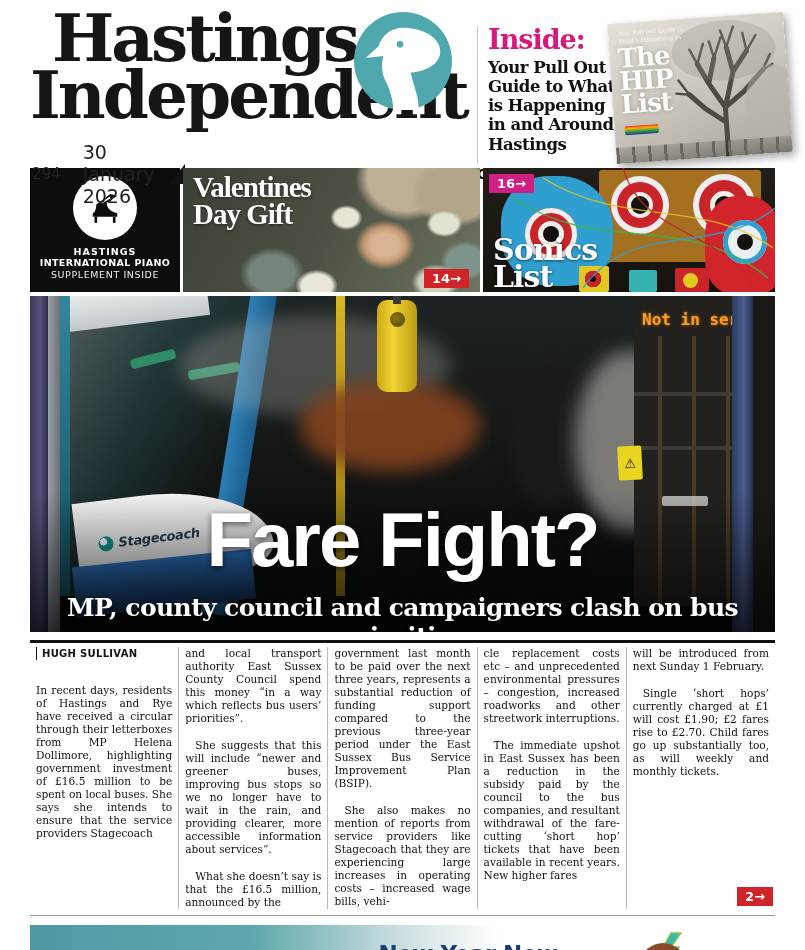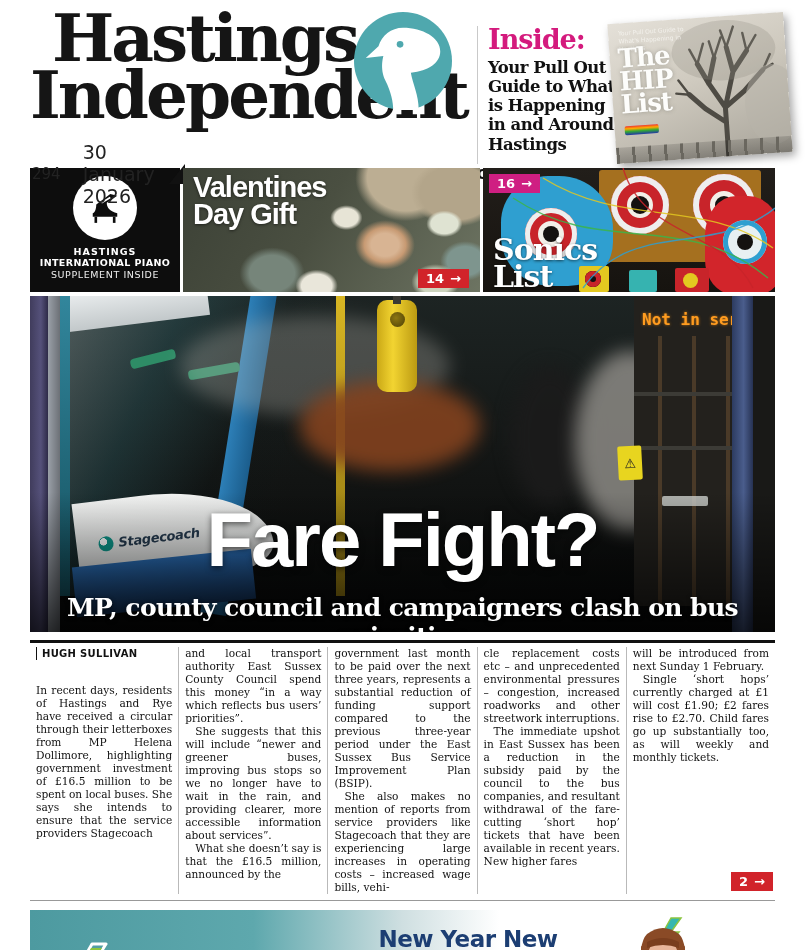--- a/index.html
+++ b/index.html
@@ -45,29 +45,29 @@
       radial-gradient(34px 26px at 45% 95%, #e9e6da 0 45%, transparent 62%),
       radial-gradient(46px 38px at 68% 62%, #d8b493 0 30%, #c79a73 45%, transparent 65%),
       radial-gradient(30px 22px at 88% 45%, #dfe3d2 0 45%, transparent 60%),
       radial-gradient(26px 20px at 55% 40%, #e7e4d6 0 45%, transparent 62%),
       radial-gradient(60px 45px at 92% 20%, #b3a58a 0 60%, transparent 75%),
       radial-gradient(70px 60px at 75% 8%, #bcae93 0 55%, transparent 72%),
       radial-gradient(50px 40px at 30% 85%, #76857a 0 45%, transparent 65%),
       radial-gradient(40px 32px at 95% 75%, #7e958e 0 45%, transparent 62%),
       linear-gradient(120deg,#3c4136 0%,#4a4f41 45%,#6d7462 100%);
   }
-  .promo-val-title { position:absolute; left:10px; top:6px; font-family:Liberation Sans, sans-serif; font-weight:bold; font-size:29px; line-height:.92; color:#fff; letter-spacing:-1px; text-shadow:0 1px 3px rgba(0,0,0,.5); }
+  .promo-val-title { position:absolute; left:10px; top:6px; font-family:Liberation Serif, serif; font-weight:bold; font-size:29px; line-height:.92; color:#fff; letter-spacing:-1px; text-shadow:0 1px 3px rgba(0,0,0,.5); }
   .promo-sonics { position:relative; flex:1; overflow:hidden; background:linear-gradient(#221e1a,#16130f); }
   .sonics-board { position:absolute; left:116px; top:2px; width:162px; height:92px; background:#a5701f; border-radius:3px; }
   .eye { border-radius:50%; position:absolute; }
   .spk-blue { position:absolute; left:18px; top:8px; width:112px; height:110px; background:#2f9fd0; border-radius:42% 48% 40% 45%; }
   .spk-red { position:absolute; right:-8px; top:28px; width:78px; height:98px; background:#d2252b; border-radius:40% 45% 30% 35%; }
   .mini-box { position:absolute; border-radius:2px; }
   .sonics-title { position:absolute; left:10px; bottom:2px; font-family:"DejaVu Serif","Liberation Serif",serif; font-weight:bold; font-size:30px; line-height:.9; color:#fff; letter-spacing:-1px; text-shadow:0 1px 3px rgba(0,0,0,.6); z-index:5; }
-  .page-badge { position:absolute; z-index:6; color:#fff; font-weight:bold; font-size:13px; padding:2px 8px; display:flex; gap:6px; align-items:center; cursor:pointer; }
+  .page-badge { position:absolute; z-index:6; color:#fff; font-weight:bold; font-size:13px; padding:2px 8px; display:flex; align-items:center; cursor:pointer; }
   .badge-red { background:#d1232a; }
   .badge-pink { background:#cf1f82; }
 
   
   .main-story { position:relative; margin-top:4px; height:336px; background:linear-gradient(#1d2423 0%,#121413 55%,#070808 100%); overflow:hidden; }
   .ms-pole-l { position:absolute; left:0; top:0; width:18px; height:100%; background:linear-gradient(90deg,#403c5c,#55517a 60%,#2e2b48); }
   .ms-strip-l { position:absolute; left:18px; top:0; width:12px; height:100%; background:linear-gradient(90deg,#9aa0a8,#6c7076); }
   .ms-glass { position:absolute; left:30px; top:0; width:290px; height:300px; background:linear-gradient(115deg,rgba(210,230,232,.30) 0%,rgba(60,130,140,.25) 30%,rgba(10,30,32,.1) 55%,transparent 75%); }
   .ms-roof { position:absolute; left:28px; top:-14px; width:150px; height:42px; background:linear-gradient(#eef1f2,#c2c8ca); transform:rotate(-7deg); }
   .ms-pillar { position:absolute; left:196px; top:-10px; width:26px; height:330px; background:linear-gradient(90deg,#2d7fb7,#1b5d8c); transform:rotate(9deg); }
@@ -92,21 +92,21 @@
   .ms-plate { position:absolute; left:632px; top:200px; width:46px; height:10px; background:#cfd3cf; border-radius:2px; opacity:.8; }
   .ms-shade { position:absolute; left:0; bottom:0; width:100%; height:140px; background:linear-gradient(transparent,rgba(0,0,0,.72)); }
   .ms-headline { position:absolute; left:0; top:200px; width:100%; text-align:center; font-family:Liberation Sans, sans-serif; font-weight:bold; font-size:76px; color:#fff; letter-spacing:-2px; z-index:4; text-shadow:0 2px 6px rgba(0,0,0,.6); }
   .ms-subhead { position:absolute; left:0; top:297px; width:100%; text-align:center; font-family:"DejaVu Serif","Liberation Serif",serif; font-size:25px; color:#fff; letter-spacing:-.6px; z-index:4; text-shadow:0 1px 4px rgba(0,0,0,.7); }
 
   
   .article { position:relative; margin-top:8px; border-top:3px solid #111; padding-top:4px; }
   .art-cols { display:flex; }
   .art-col { flex:1; padding:0 6px; font-family:"DejaVu Serif","Liberation Serif",serif; font-size:10.6px; line-height:1.23; color:#111; text-align:justify; }
   .art-col + .art-col { border-left:1px solid #b9b9b9; }
-  .art-col p.indent { text-indent:10px; }
+  .art-col p.indent { text-indent:10px;margin-top:14px; }
   .byline { border-left:1px solid #111; padding:1px 0 0 5px; font-size:10px; font-weight:bold; letter-spacing:.3px; color:#111; margin-bottom:24px; font-family:"DejaVu Sans","Liberation Sans",sans-serif; }
   .art-rule { border:none; border-top:1px solid #999; margin-top:6px; }
   .cont-badge { position:absolute; right:2px; bottom:10px; }
 
   
   .ad { position:relative; margin-top:9px; height:158px; background:linear-gradient(90deg,#4d9aa0 0%,#5ea8ad 30%,#cfdfe1 50%,#ffffff 63%,#ffffff 100%); overflow:hidden; }
   .ad-left { position:absolute; left:28px; top:32px; display:flex; align-items:center; gap:10px; }
   .ad-center { position:absolute; left:288px; top:16px; width:300px; text-align:center; color:#1c3e73; }
   .ad-headline { font-size:23px; font-weight:bold; letter-spacing:-.5px; }
   .ad-woman { position:absolute; right:42px; top:6px; }

